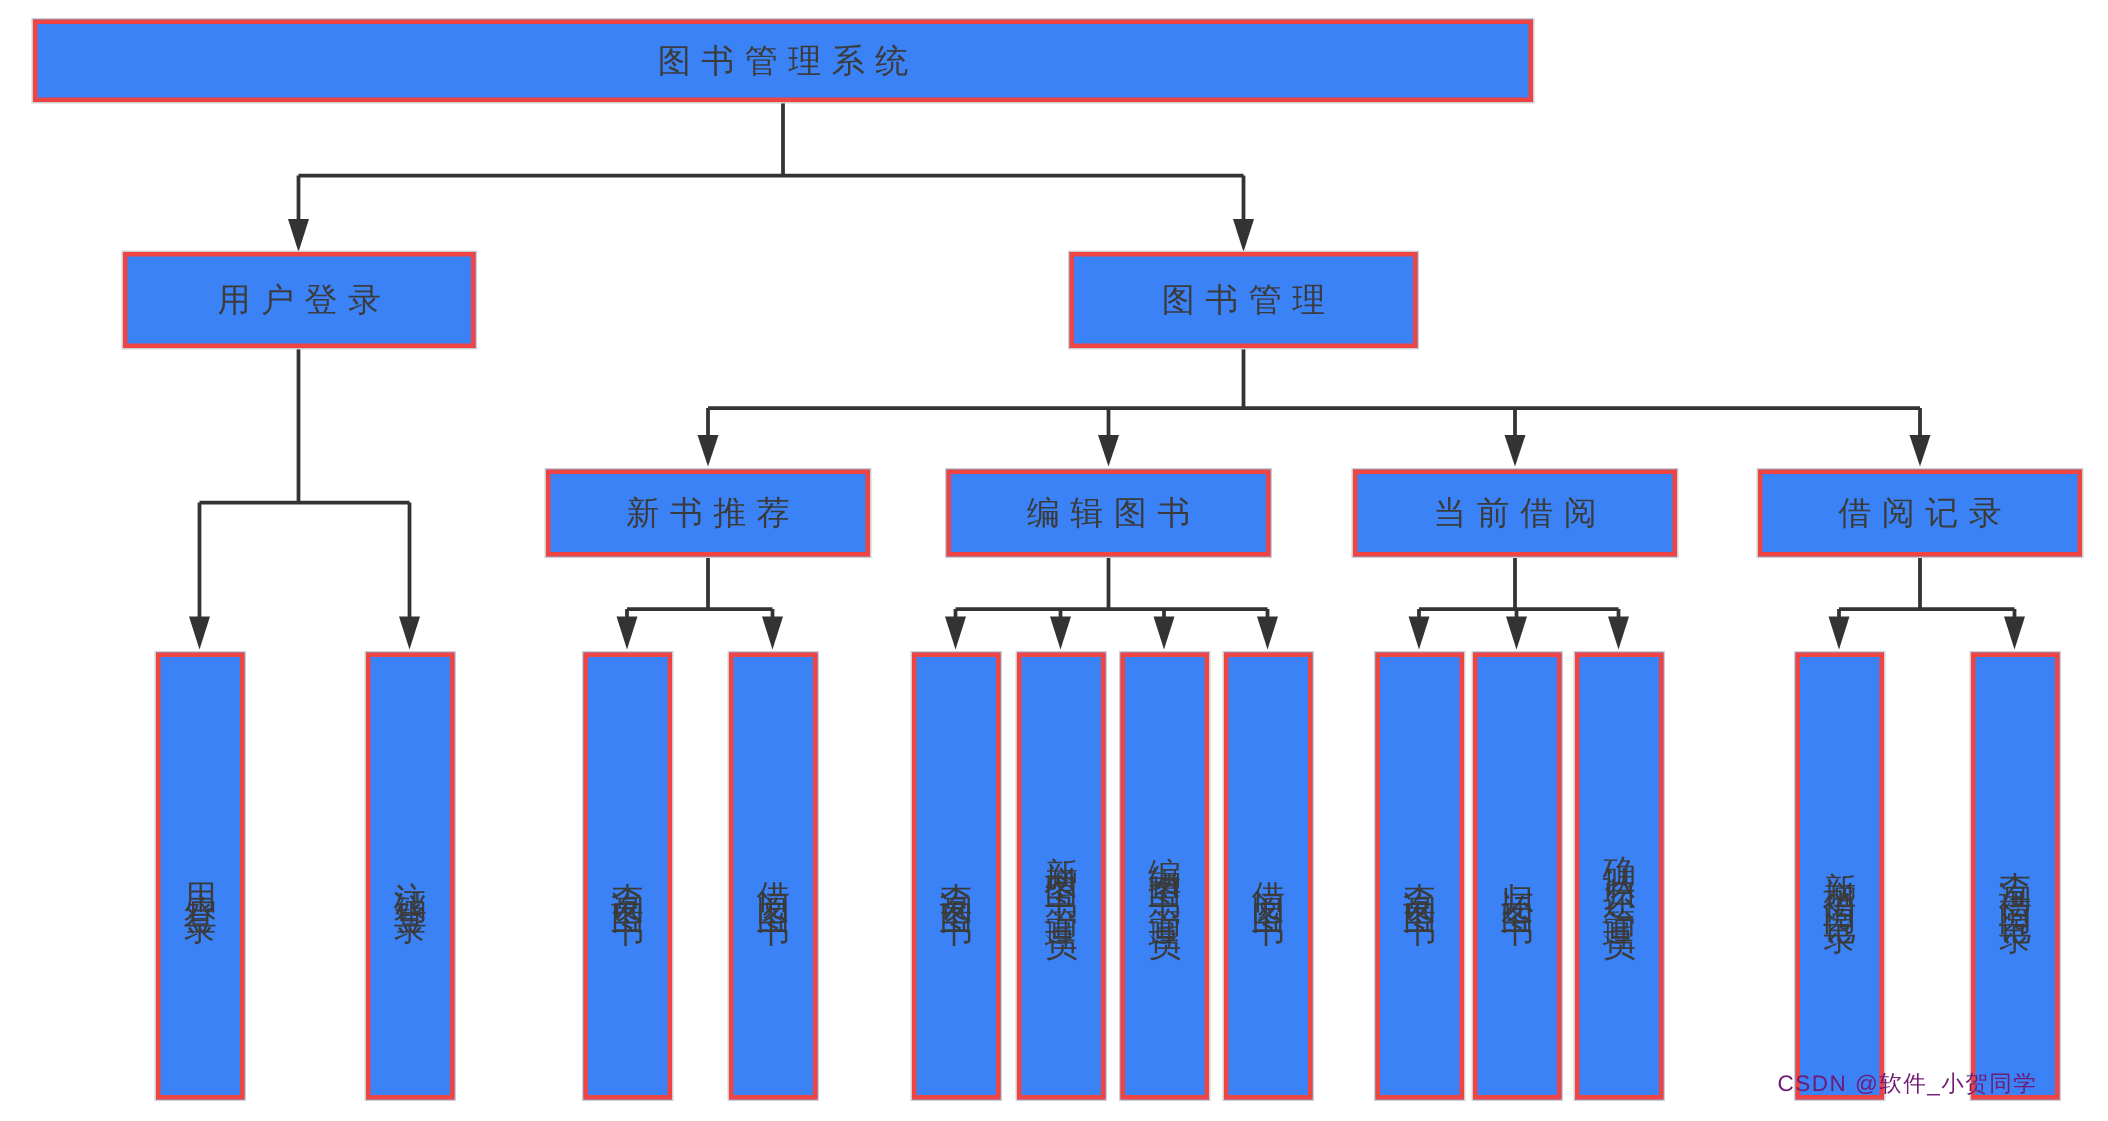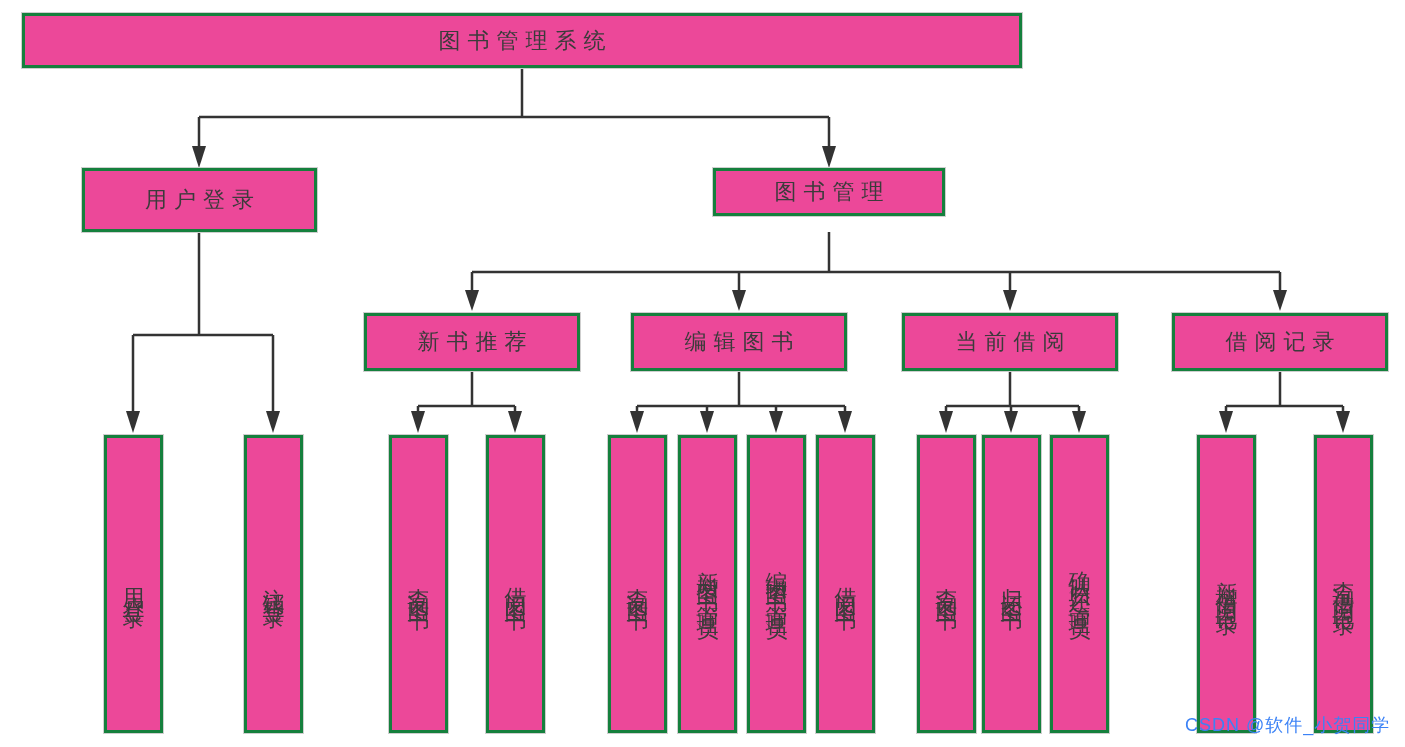--- a/index.html
+++ b/index.html
@@ -17,22 +17,22 @@
   }
   svg.connectors {
     position: absolute;
     left: 0; top: 0;
     width: 1405px; height: 747px;
     z-index: 1;
   }
   .box {
     position: absolute;
     box-sizing: border-box;
-    background: #ec4899;
-    border: 3px solid #15803d;
+    background: #3b82f6;
+    border: 3px solid #ef4444;
     color: #3b3b3b;
     display: flex;
     align-items: center;
     justify-content: center;
     font-size: 22px;
     letter-spacing: 7px;
     z-index: 2;
     text-indent: 7px; 
     box-shadow: 0 0 0 1px #cfcfcf;
   }
@@ -40,42 +40,42 @@
     writing-mode: vertical-rl;
     text-orientation: mixed;
     text-indent: 0;
     letter-spacing: 7px;
     line-height: 1;
   }
   
   .n-root   { left: 22px;   top: 13px;  width: 1000px; height: 55px; }
   
   .n-l2-0   { left: 82px;   top: 168px; width: 235px;  height: 64px; }
-  .n-l2-1   { left: 713px;  top: 168px; width: 232px;  height: 48px; }
+  .n-l2-1   { left: 713px;  top: 168px; width: 232px;  height: 64px; }
   
   .n-l3     { top: 313px; width: 216px; height: 58px; }
   .n-l3-0   { left: 364px;  }
   .n-l3-1   { left: 631px;  }
   .n-l3-2   { left: 902px;  }
   .n-l3-3   { left: 1172px; }
   
   .leaf     { top: 435px; width: 59px; height: 298px; }
   .lf-a0 { left: 104px; }  .lf-a1 { left: 244px; }
   .lf-b0 { left: 389px; }  .lf-b1 { left: 486px; }
   .lf-c0 { left: 608px; }  .lf-c1 { left: 678px; }  .lf-c2 { left: 747px; }  .lf-c3 { left: 816px; }
   .lf-d0 { left: 917px; }  .lf-d1 { left: 982px; }  .lf-d2 { left: 1050px; }
   .lf-e0 { left: 1197px; } .lf-e1 { left: 1314px; }
 
   .watermark {
     position: absolute;
     left: 1185px;
     top: 713px;
     z-index: 3;
-    font-size: 18px;
-    color: #3b82f6;
+    font-size: 15px;
+    color: #701a75;
     letter-spacing: 1px;
     white-space: nowrap;
   }
 </style>
 </head>
 <body>
 
 <div class="canvas">
 
   <svg class="connectors" viewBox="0 0 1405 747" xmlns="http://www.w3.org/2000/svg">

